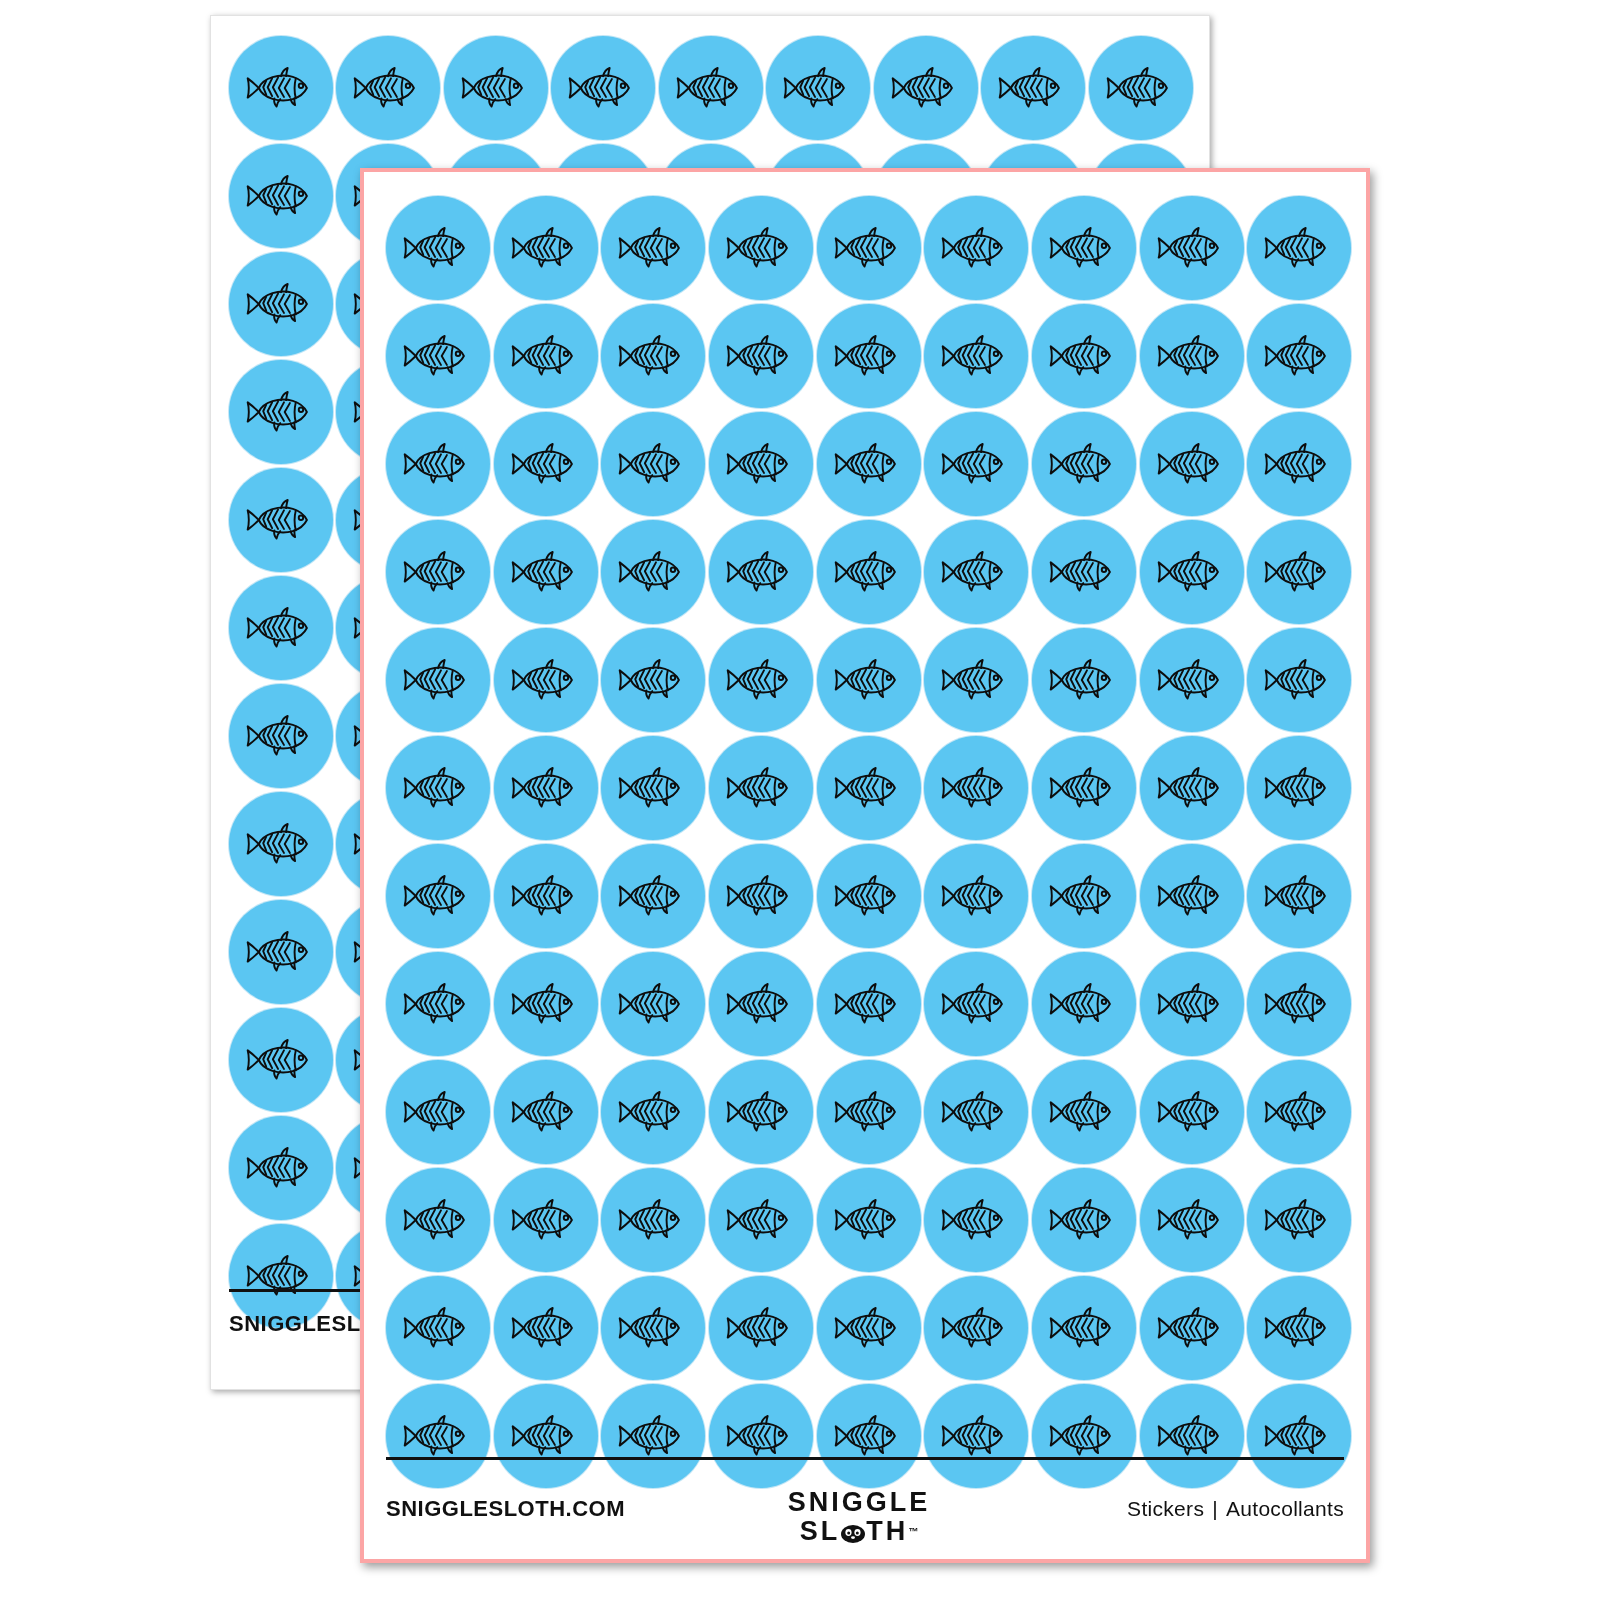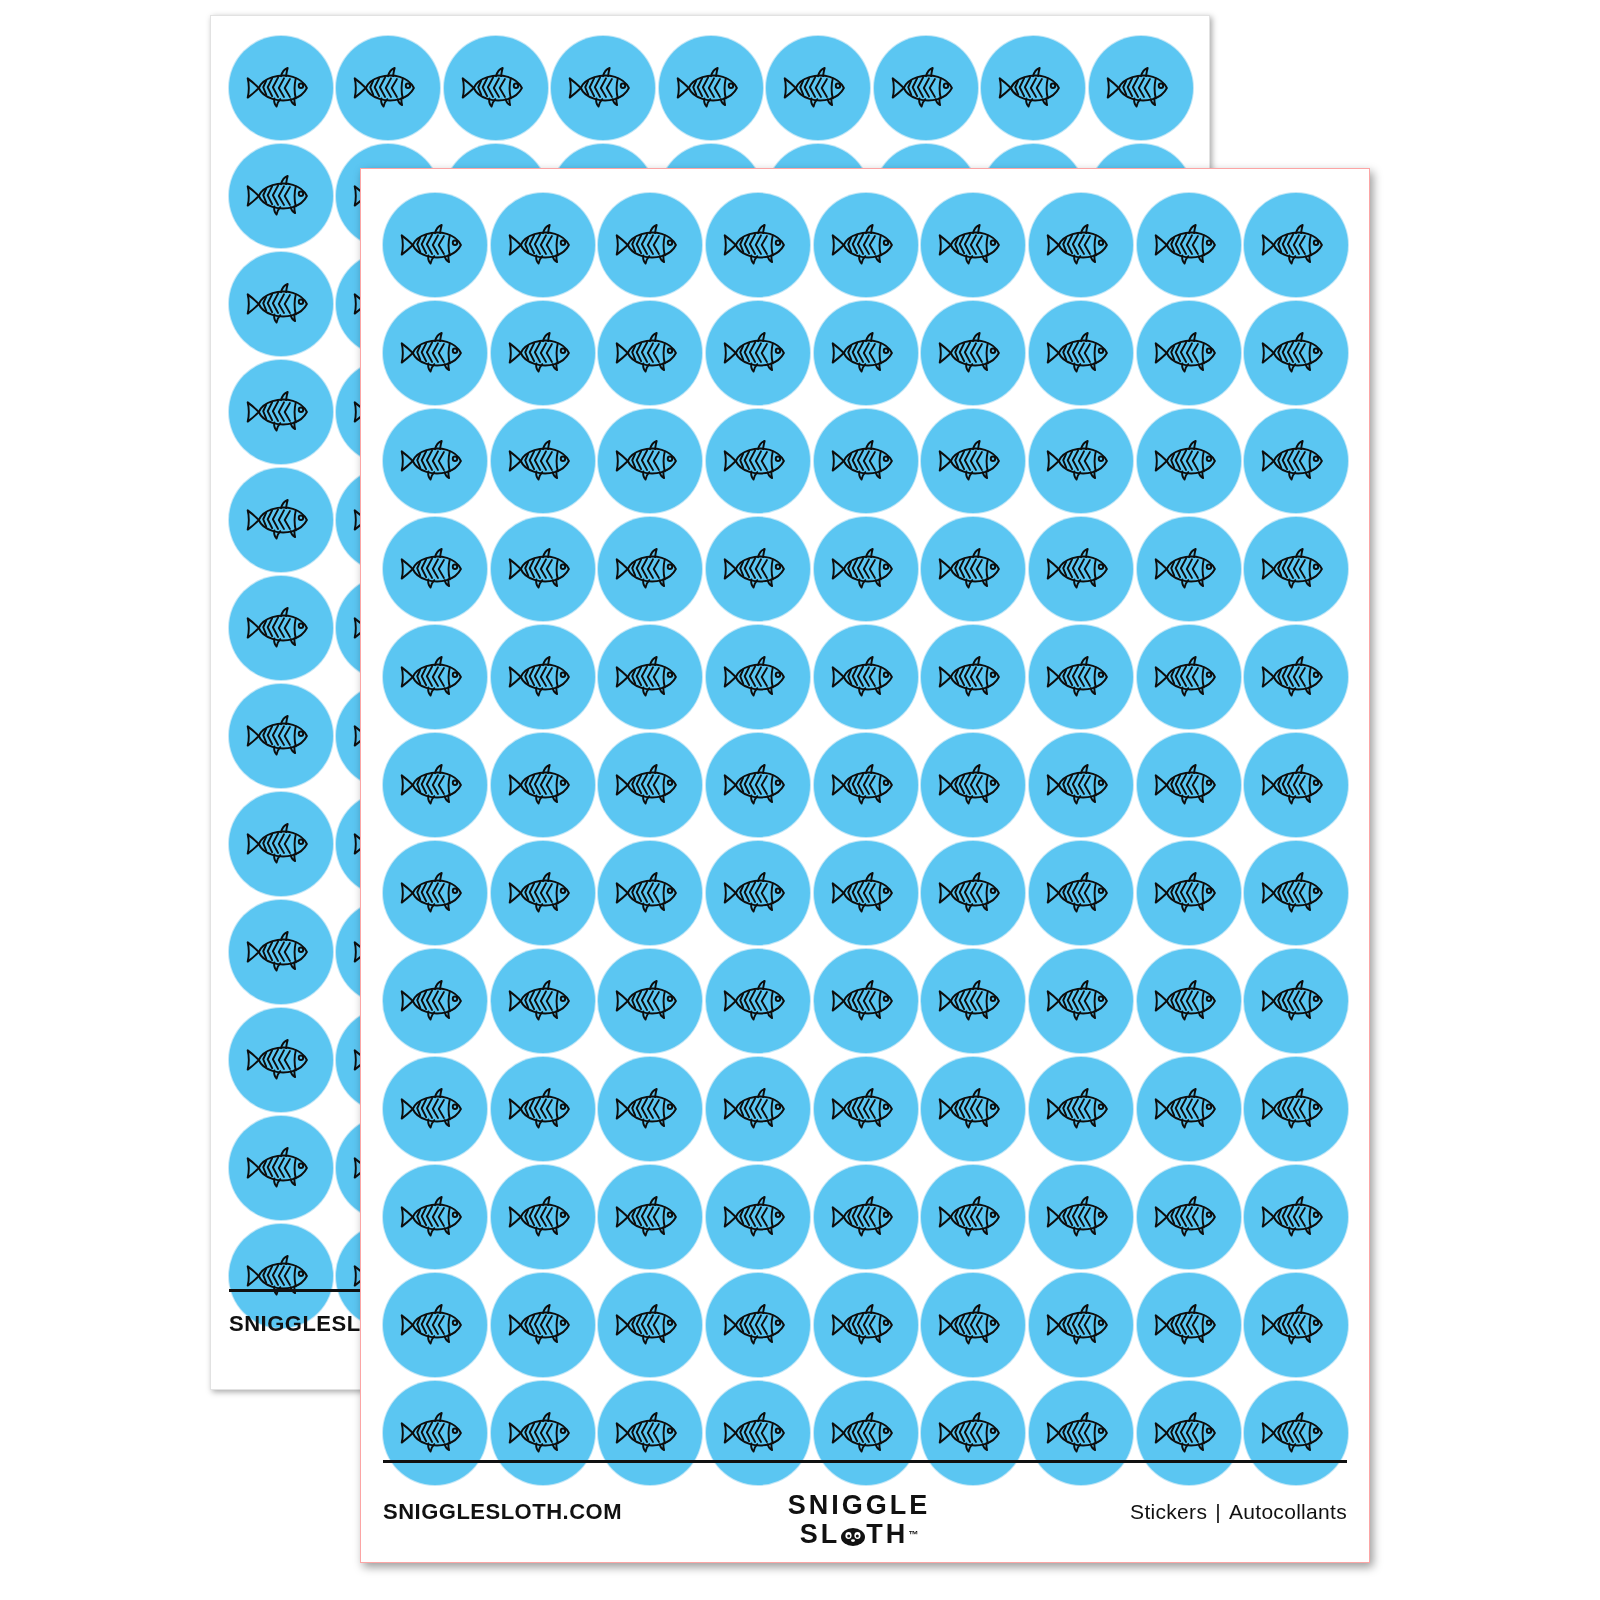--- a/index.html
+++ b/index.html
@@ -35,21 +35,21 @@
     height: 1375px;
     box-shadow: 2px 2px 6px rgba(0,0,0,0.35);
     border: 1px solid #e2e2e2;
   }
   .sheet-front {
     left: 360px;
     top: 168px;
     width: 1010px;
     height: 1395px;
     box-shadow: 3px 4px 9px rgba(0,0,0,0.40);
-    border: 1px solid #fca5a5;
+    border: 4px solid #fca5a5;
   }
 
   .grid {
     position: absolute;
     left: 0;
     top: 0;
     display: grid;
     box-sizing: border-box;
   }
   .sheet-back .grid {

